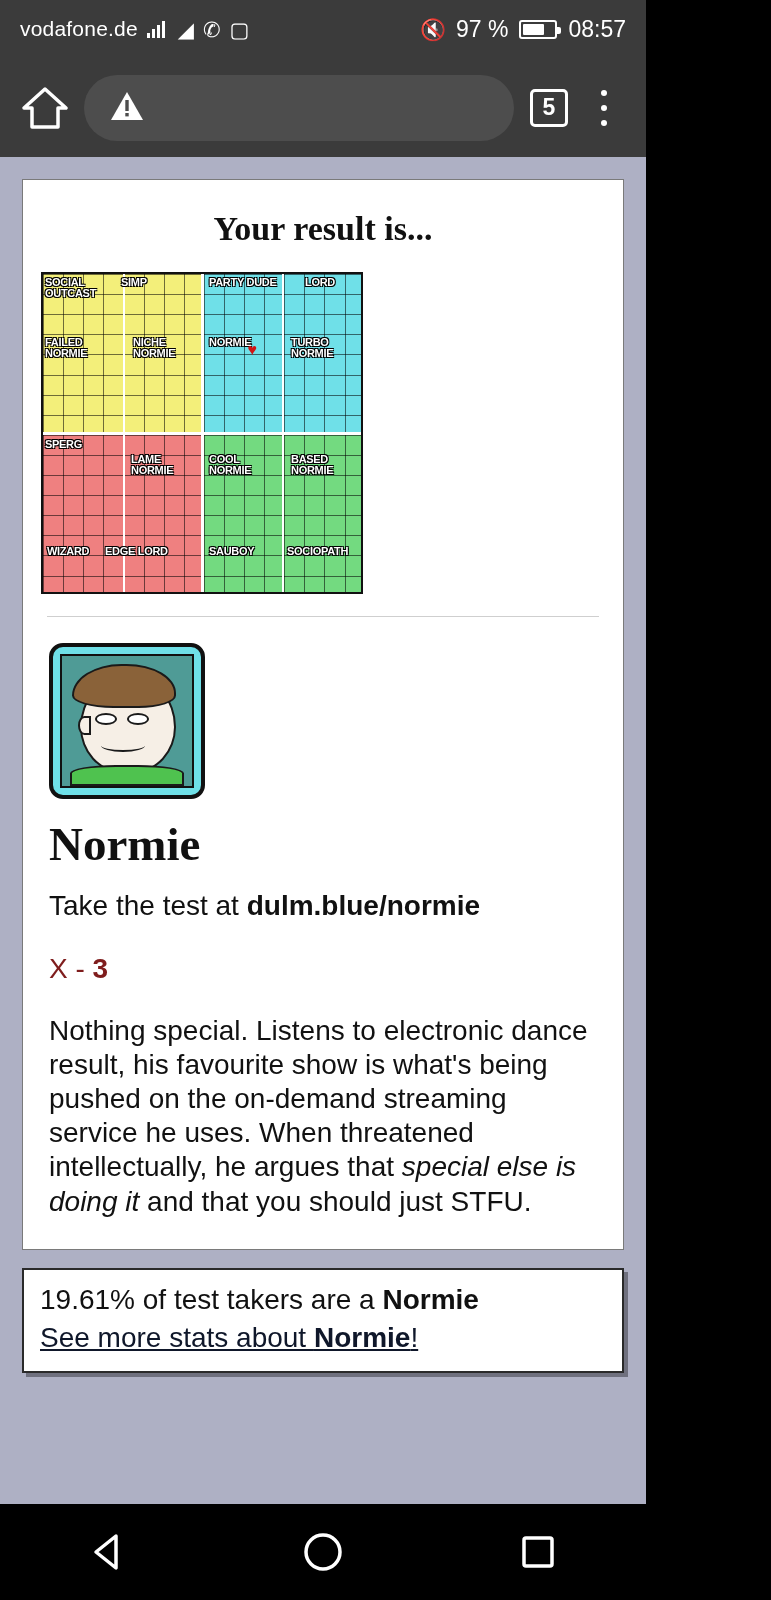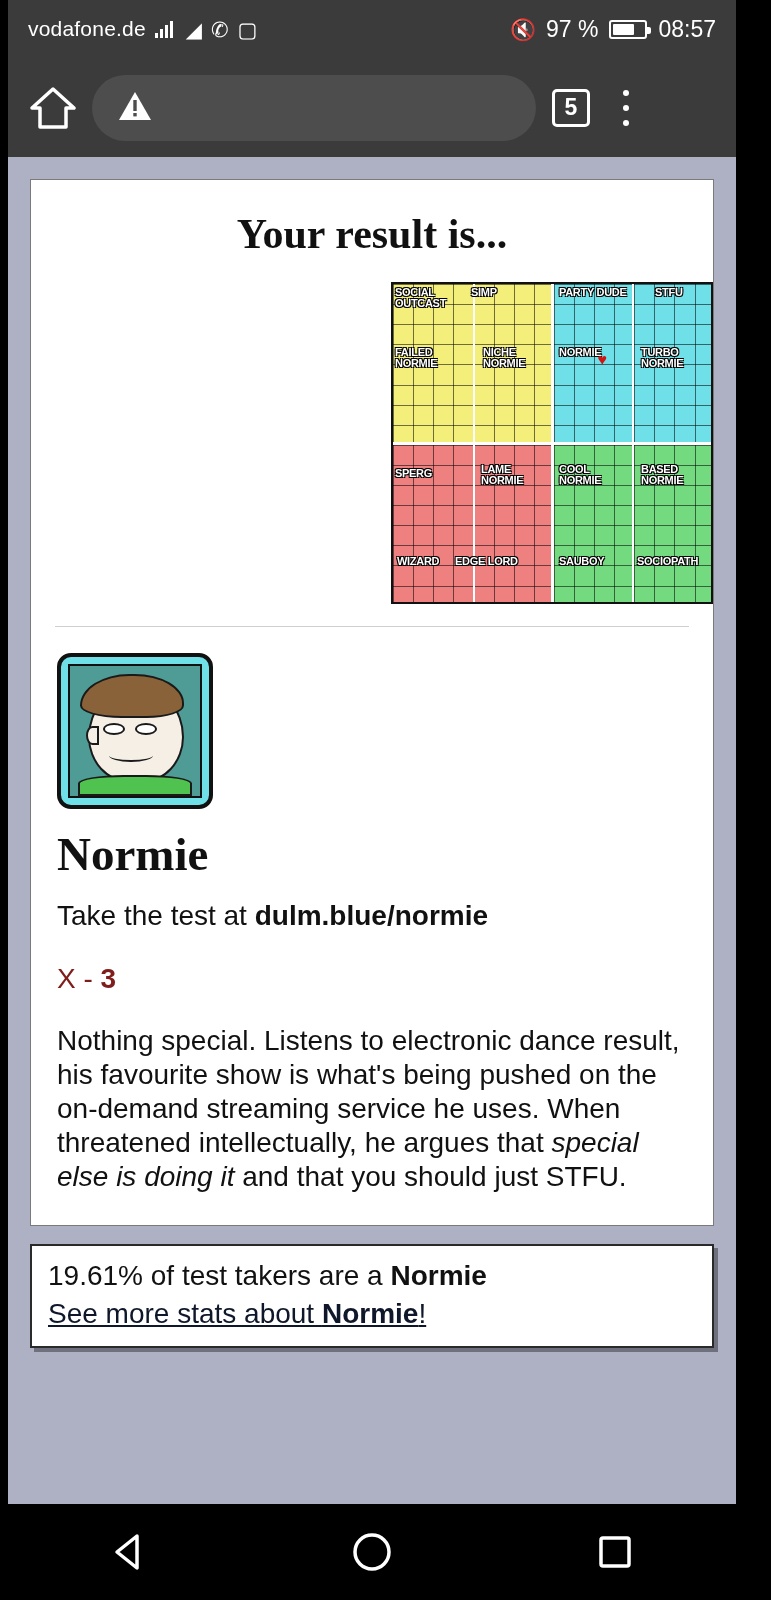--- a/index.html
+++ b/index.html
@@ -5,26 +5,25 @@
   * { box-sizing: border-box; margin: 0; padding: 0; }
   html, body {
     width: 771px;
     height: 1600px;
     background: #000;
     font-family: "Liberation Sans", sans-serif;
     overflow: hidden;
   }
   .phone {
     position: relative;
-    width: 728px;
+    width: 646px;
     height: 1600px;
     background: #aeb0c4;
     display: flex;
     flex-direction: column;
-    margin-left: 8px;
   }
 
   
   .statusbar {
     height: 58px;
     background: #3b3b3b;
     color: #ffffff;
     display: flex;
     align-items: center;
     justify-content: space-between;
@@ -125,30 +124,31 @@
   .card {
     background: #ffffff;
     border: 1px solid #7a7a7a;
     width: 100%;
     padding: 0;
   }
   .result-title {
     text-align: center;
     font-family: "Liberation Serif", serif;
     font-weight: bold;
-    font-size: 42px;
+    font-size: 34px;
     color: #111;
     padding: 30px 0 24px 0;
   }
 
   
   .chart-wrap {
     display: flex;
-    justify-content: flex-end;
+    justify-content: flex-start;
     padding-bottom: 16px;
+    padding-left: 18px;
   }
   .chart {
     position: relative;
     width: 322px;
     height: 322px;
     border: 2px solid #111;
     background: #fff;
   }
   .quad { position: absolute; width: 50%; height: 50%; }
   .q-tl { left: 0;   top: 0;    background: #f3ef7a; }
@@ -389,29 +389,29 @@
           <div class="gridlines"></div>
           <div class="axis-q v1"></div>
           <div class="axis-q v2"></div>
           <div class="axis-v"></div>
           <div class="axis-h"></div>
           <div id="chart-labels">
               <div class="chart-label" style="left: 2px; top: 3px;">SOCIAL
 OUTCAST</div>
               <div class="chart-label" style="left: 78px; top: 3px;">SIMP</div>
               <div class="chart-label" style="left: 166px; top: 3px;">PARTY DUDE</div>
-              <div class="chart-label" style="left: 262px; top: 3px;">STFU</div>
+              <div class="chart-label" style="left: 262px; top: 3px;">LORD</div>
               <div class="chart-label" style="left: 2px; top: 63px;">FAILED
 NORMIE</div>
               <div class="chart-label" style="left: 90px; top: 63px;">NICHE
 NORMIE</div>
               <div class="chart-label" style="left: 166px; top: 63px;">NORMIE</div>
               <div class="chart-label" style="left: 248px; top: 63px;">TURBO
 NORMIE</div>
-              <div class="chart-label" style="left: 2px; top: 184px;">SPERG</div>
+              <div class="chart-label" style="left: 2px; top: 165px;">SPERG</div>
               <div class="chart-label" style="left: 88px; top: 180px;">LAME
 NORMIE</div>
               <div class="chart-label" style="left: 166px; top: 180px;">COOL
 NORMIE</div>
               <div class="chart-label" style="left: 248px; top: 180px;">BASED
 NORMIE</div>
               <div class="chart-label" style="left: 4px; top: 272px;">WIZARD</div>
               <div class="chart-label" style="left: 62px; top: 272px;">EDGE LORD</div>
               <div class="chart-label" style="left: 166px; top: 272px;">SAUBOY</div>
               <div class="chart-label" style="left: 244px; top: 272px;">SOCIOPATH</div>

